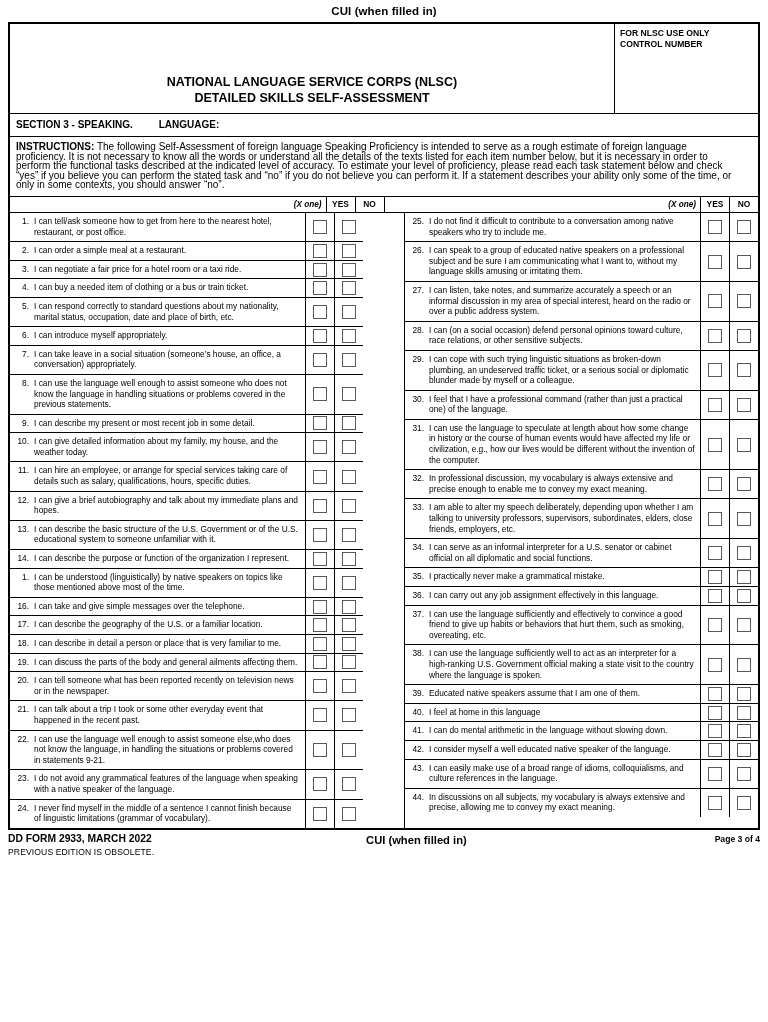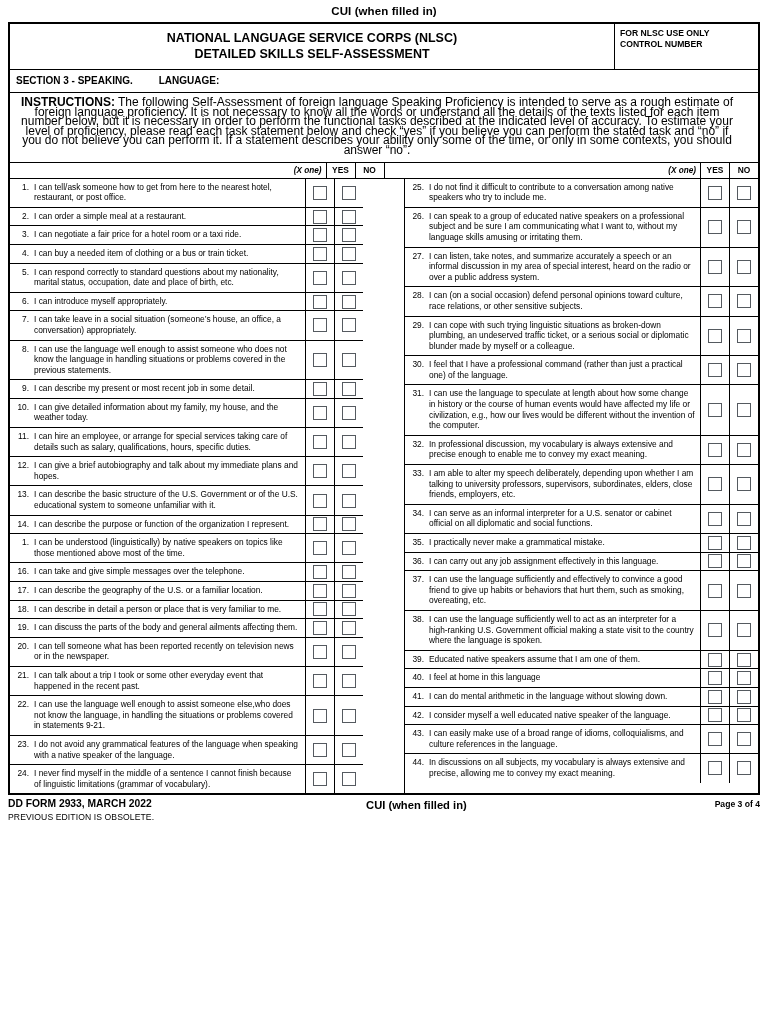--- a/index.html
+++ b/index.html
@@ -44,20 +44,21 @@
     align-items: stretch;
     border-bottom: 1.5px solid #000;
   }
   .title-main {
     flex: 1 1 auto;
     text-align: center;
     font-weight: bold;
     font-size: 12.5px;
     line-height: 16px;
     padding: 6px 4px 7px 4px;
+    margin-top: 44px;
   }
   .title-control {
     flex: 0 0 134px;
     border-left: 1.5px solid #000;
     padding: 4px 4px 4px 5px;
     font-size: 8.6px;
     font-weight: bold;
     line-height: 11px;
   }
 
@@ -69,23 +70,23 @@
     font-weight: bold;
   }
   .section-band .lang-label {
     margin-left: 26px;
   }
 
   
   .instructions {
     border-bottom: 1.5px solid #000;
     padding: 5px 20px 6px 6px;
-    font-size: 12px;
+    font-size: 10px;
     line-height: 9.6px;
-    text-align: center;
+    text-align: left;
   }
   .instructions .lead {
     font-weight: bold;
   }
 
   
   .col-head {
     display: flex;
     border-bottom: 1.2px solid #000;
     height: 15px;

